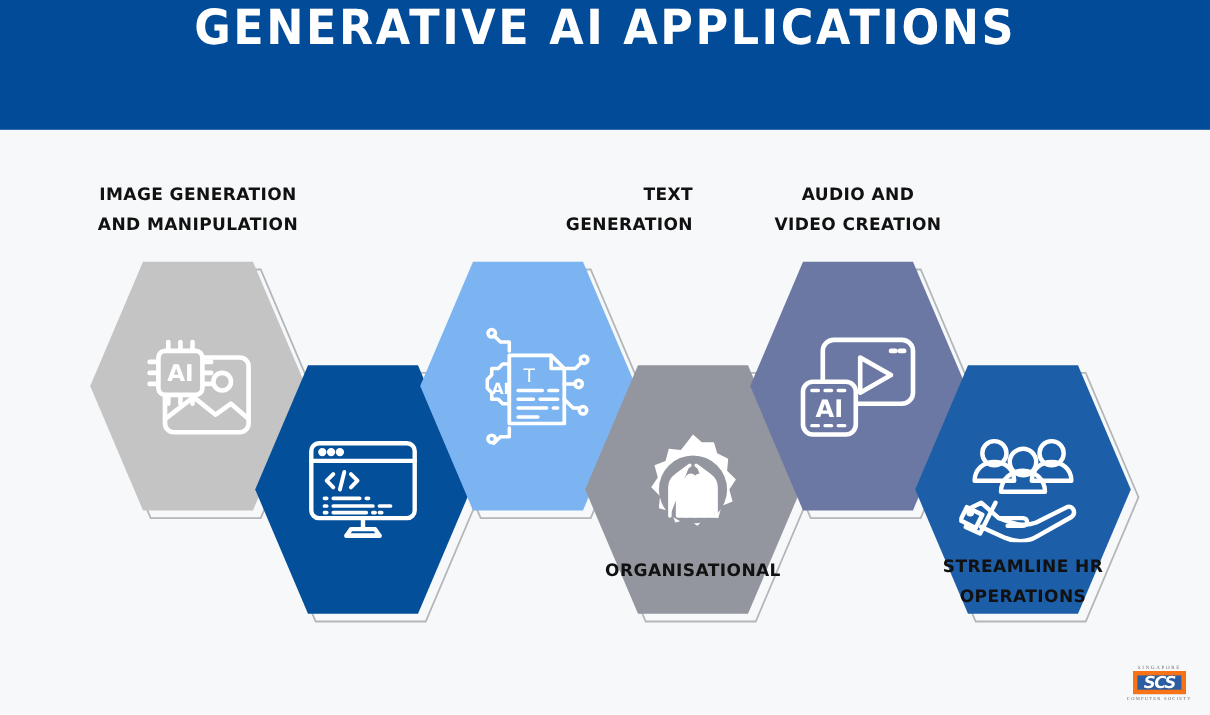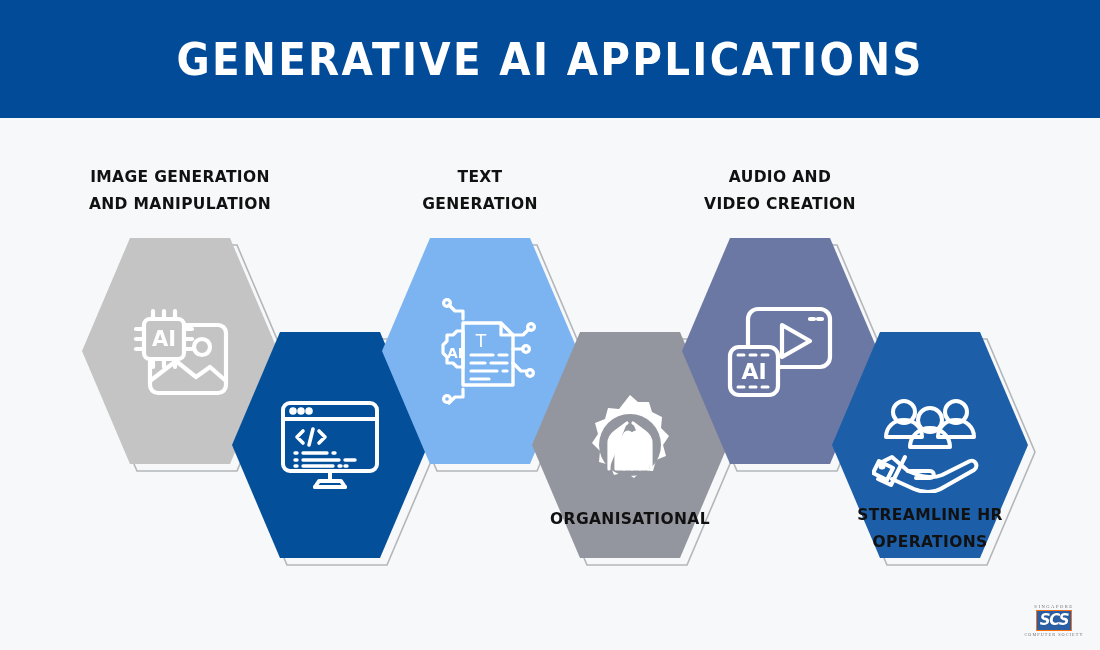--- a/index.html
+++ b/index.html
@@ -17,21 +17,21 @@
   }
 
   
   #header-banner {
     position: absolute;
     left: 0; top: 0;
     width: 1100px;
     height: 118px;
     background: #024b99;
     display: flex;
-    align-items: center;
+    align-items: flex-start;
     justify-content: center;
   }
   #header-title {
     color: #ffffff;
     font-size: 44px;
     font-weight: bold;
     letter-spacing: 2.5px;
     text-transform: uppercase;
     transform: scaleX(0.92);
     font-family: "DejaVu Sans", sans-serif;
@@ -98,24 +98,24 @@
     align-items: center;
     justify-content: center;
   }
   #scs-logo-top {
     font-size: 4.6px;
     letter-spacing: 1.5px;
     color: #6b6f75;
     font-family: "Liberation Serif", serif;
   }
   #scs-logo-mark {
-    width: 36px;
+    width: 48px;
     height: 21px;
     background: #2a5fa5;
-    border: 1px solid #f97316;
+    border: 4px solid #f97316;
     display: flex;
     align-items: center;
     justify-content: center;
     margin: 1px 0;
   }
   #scs-logo-mark-text {
     color: #ffffff;
     font-size: 15px;
     font-weight: bold;
     font-style: italic;
@@ -218,21 +218,21 @@
         <path d="M50 58h22M78 58h8M50 66h14M70 66h16M50 74h26M82 74h4M50 82h18"></path>
         <path d="M42 22V14h-8l-6-6M92 38h10l6-6M92 52h10M92 66l8 8h6M42 92v8h-8l-6 6"></path>
         <circle cx="26" cy="6" r="3.4"></circle>
         <circle cx="110" cy="30" r="3.4"></circle>
         <circle cx="105" cy="52" r="3.4"></circle>
         <circle cx="109" cy="76" r="3.4"></circle>
         <circle cx="26" cy="102" r="3.4"></circle>
       </svg>
     </div>
   </div>
-  <div class="hex-label" style="left:330px; top:46px;">
+  <div class="hex-label" style="left:330px; top:46px;text-align:right;">
     <span class="lbl-line">TEXT</span>
     <span class="lbl-line">GENERATION</span>
   </div>
 
   <div class="hex-node" style="left:530px; top:212px;">
     <div class="hex-shadow">
       <svg width="200" height="230" viewBox="0 0 200 230">
           <polygon points="50,2 150,2 198,115 150,228 50,228 2,115" fill="none" stroke="#b3b6ba" stroke-width="1.6"></polygon>
         </svg>
     </div>

